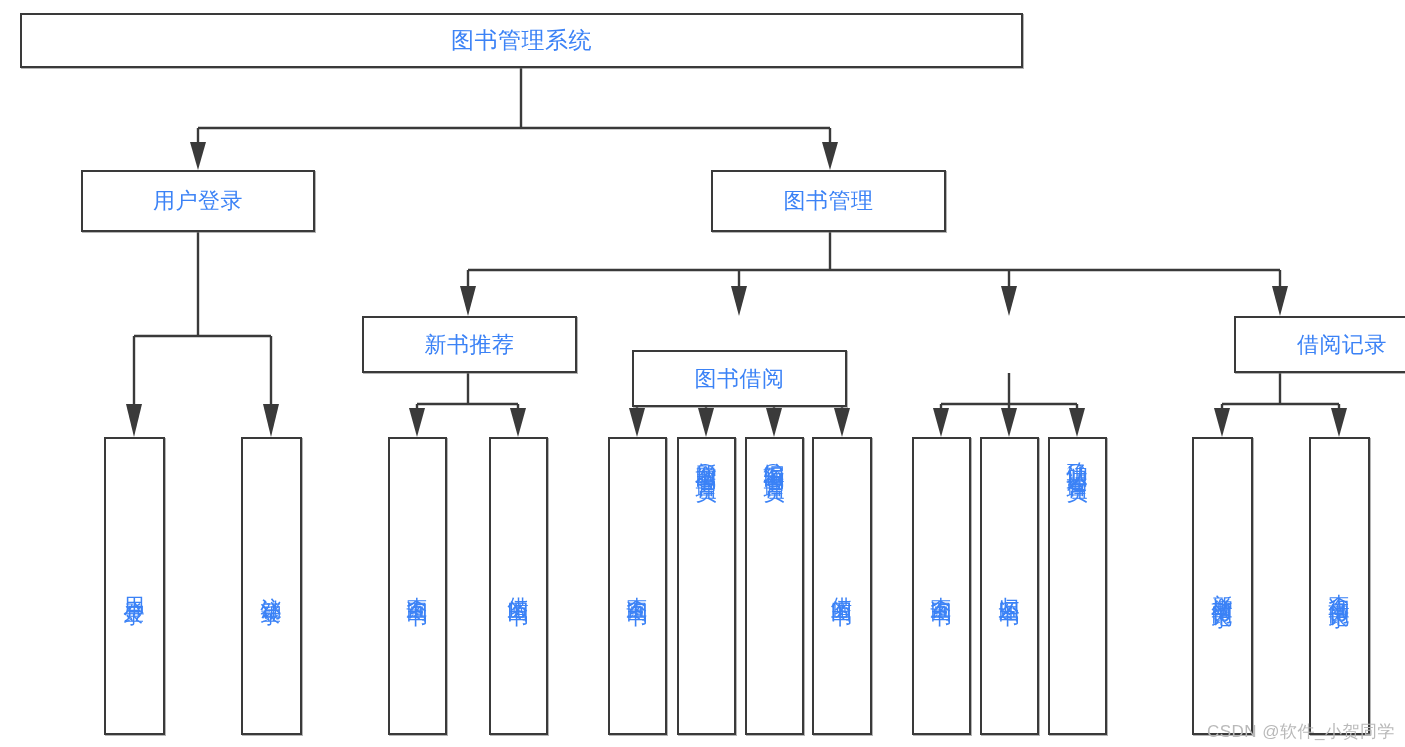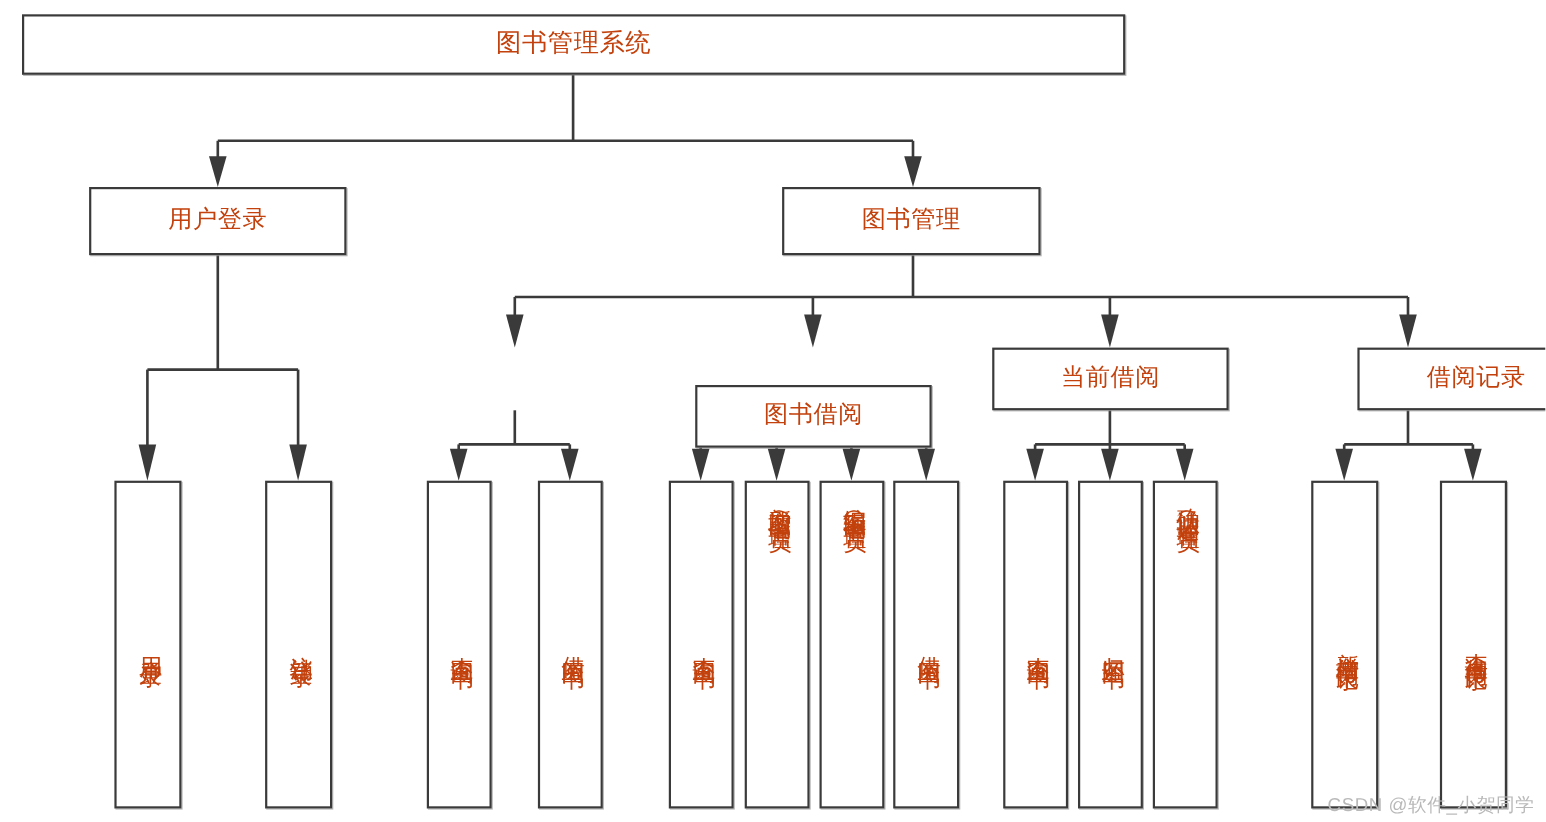--- a/index.html
+++ b/index.html
@@ -19,22 +19,21 @@
   }
   .node {
     position: absolute;
     box-sizing: border-box;
     background: #ffffff;
     border: 2px solid #3a3a3a;
     box-shadow: 1px 1px 0 0 rgba(120,120,120,0.55);
     display: flex;
     align-items: center;
     justify-content: center;
-    color: #c2410c;
-    font-family: Liberation Mono, monospace;
+    color: #3b82f6;
   }
   .node-label {
     display: block;
     text-align: center;
     line-height: 1.18;
     white-space: pre;
   }
   .node.horizontal .node-label {
     font-size: 22px;
     letter-spacing: 0.5px;
@@ -163,26 +162,26 @@
     <span class="node-label">图书管理系统</span>
   </div>
 
   <div class="node horizontal" style="left:81px; top:170px; width:234px; height:62px;">
     <span class="node-label">用户登录</span>
   </div>
   <div class="node horizontal" style="left:711px; top:170px; width:235px; height:62px;">
     <span class="node-label">图书管理</span>
   </div>
 
+  <div class="node horizontal" style="left:362px; top:316px; width:215px; height:57px;">
+    <span class="node-label">新书推荐</span>
+  </div>
   <div class="node horizontal" style="left:632px; top:316px; width:215px; height:57px;margin-top:34px;">
     <span class="node-label">图书借阅</span>
   </div>
-  <div class="node horizontal" style="left:902px; top:316px; width:215px; height:57px;">
-    <span class="node-label">当前借阅</span>
-  </div>
   <div class="node horizontal" style="left:1234px; top:316px; width:216px; height:57px;">
     <span class="node-label">借阅记录</span>
   </div>
 
   <div class="node vertical centered" style="left:104px; top:437px; width:61px; height:298px;">
     <span class="node-label">用户登录</span>
   </div>
   <div class="node vertical centered" style="left:241px; top:437px; width:61px; height:298px;">
     <span class="node-label">注销登录</span>
   </div>

